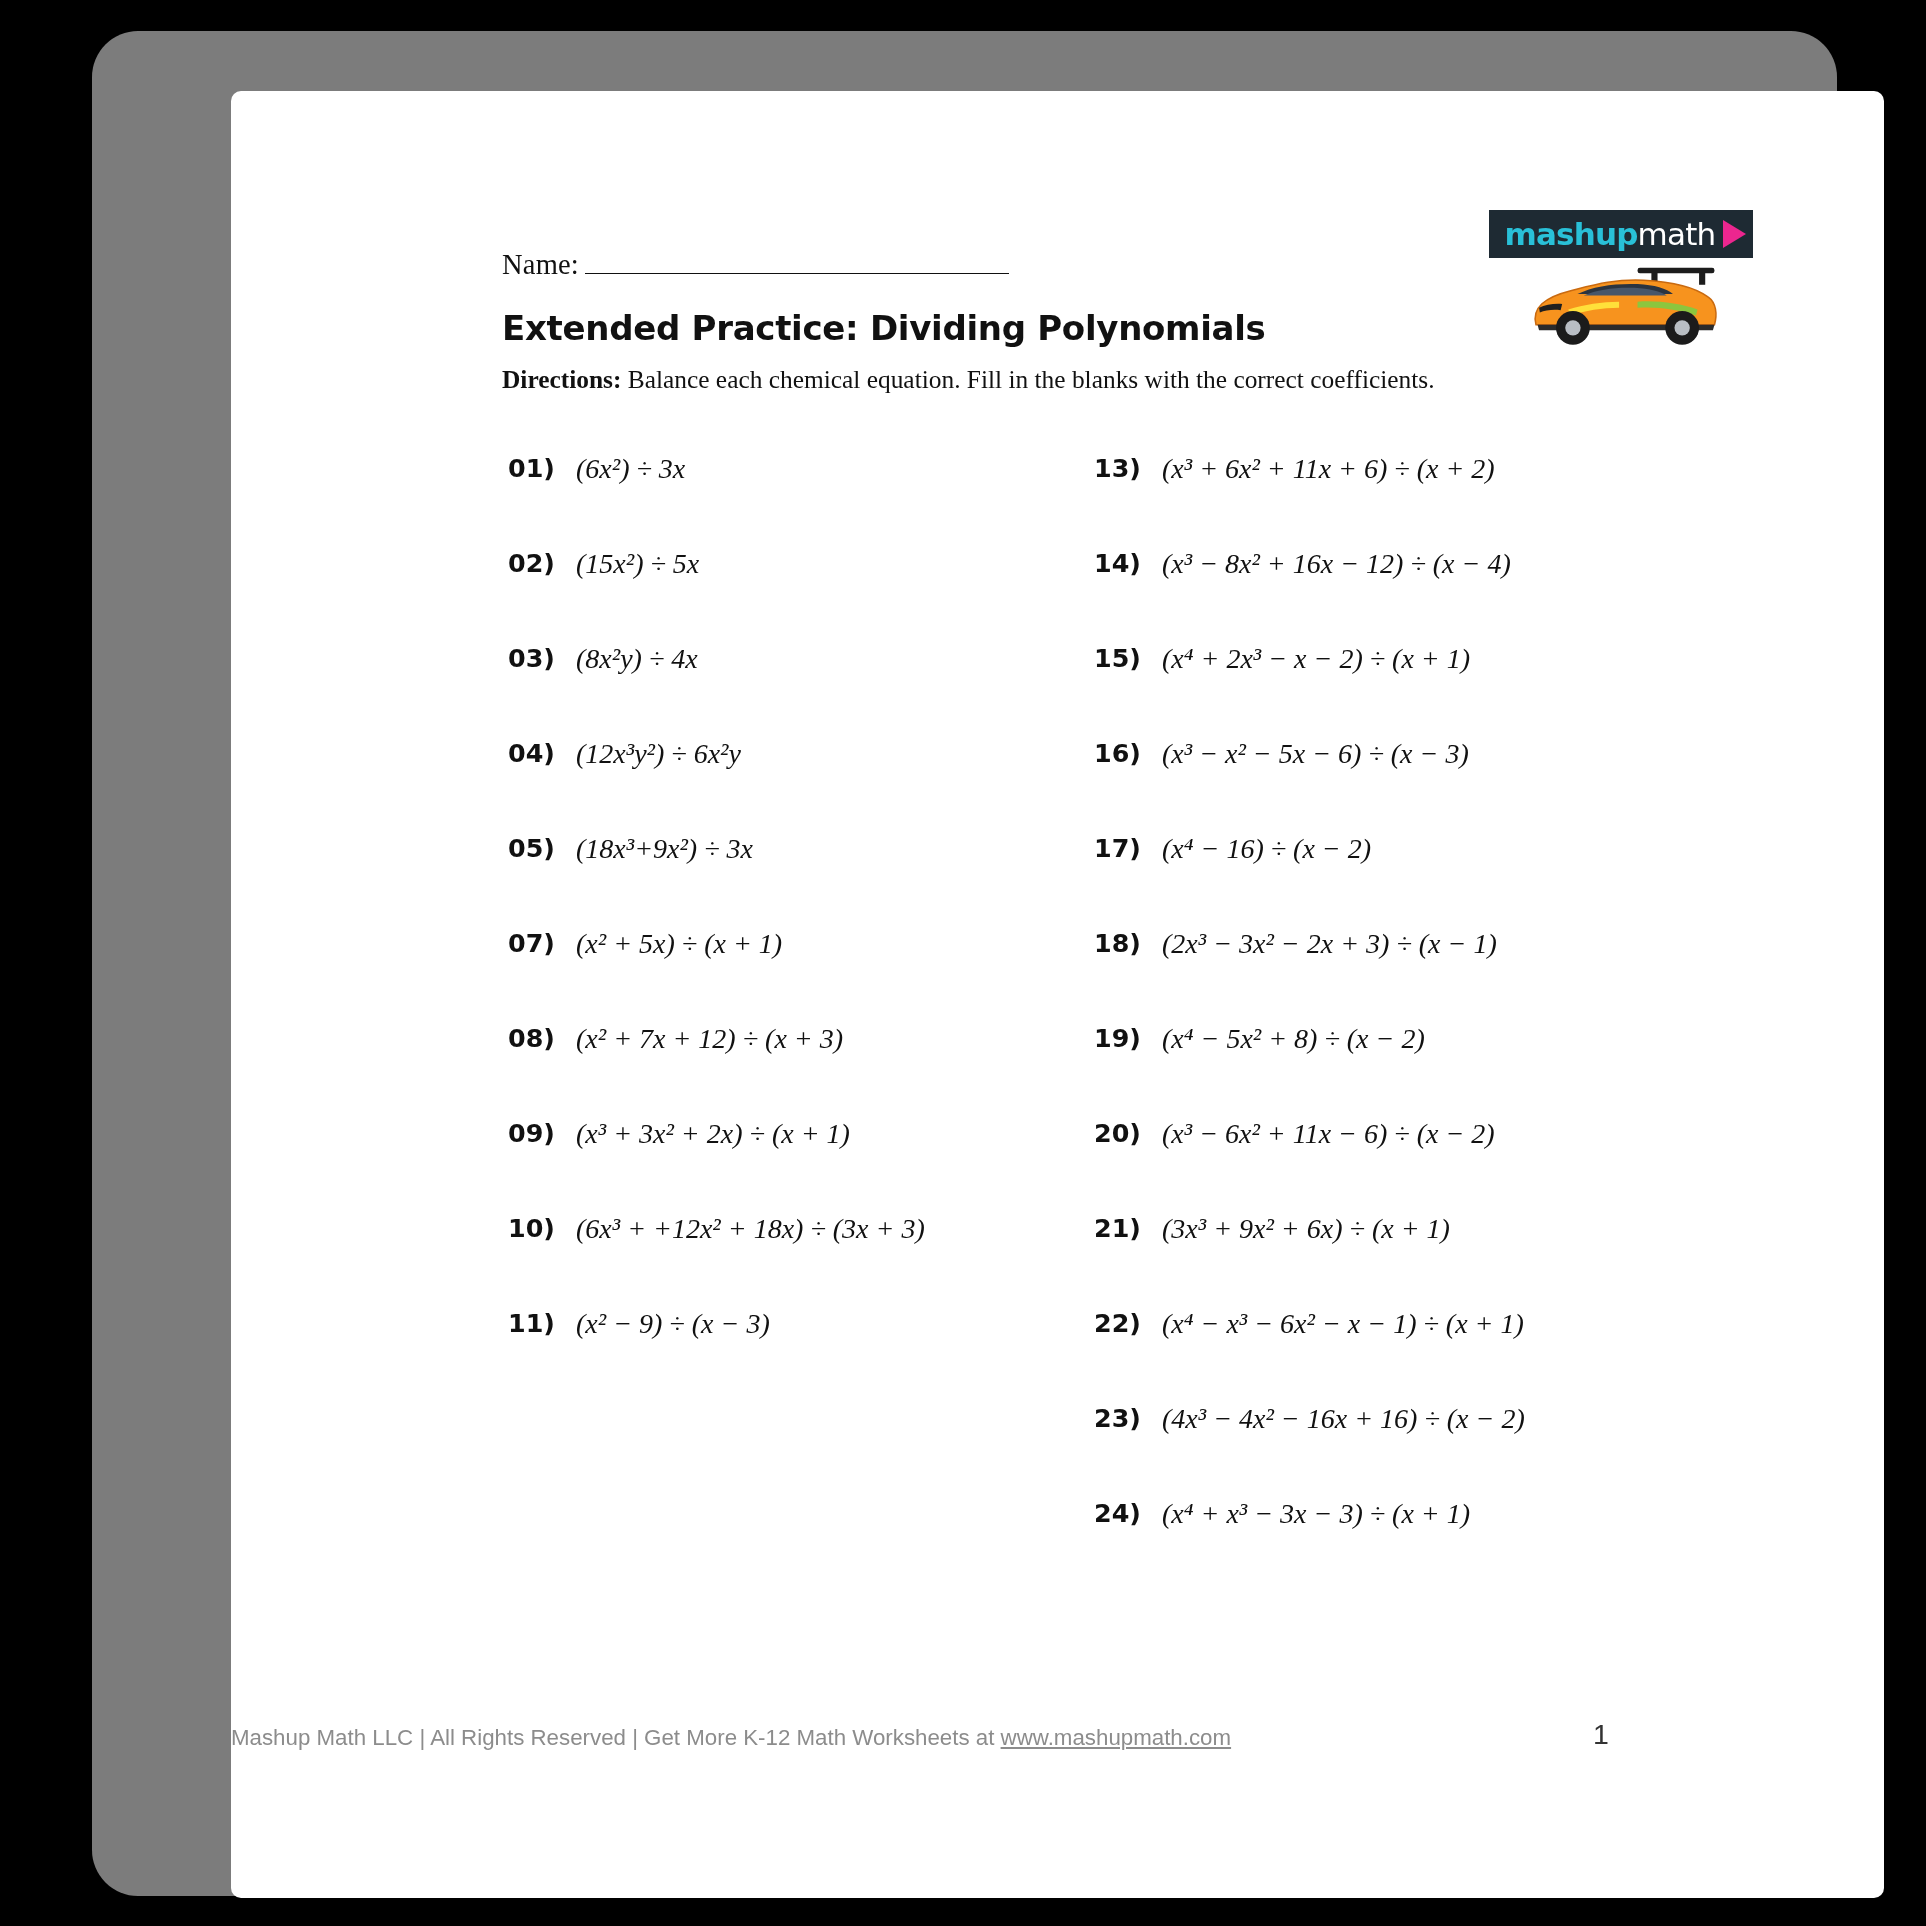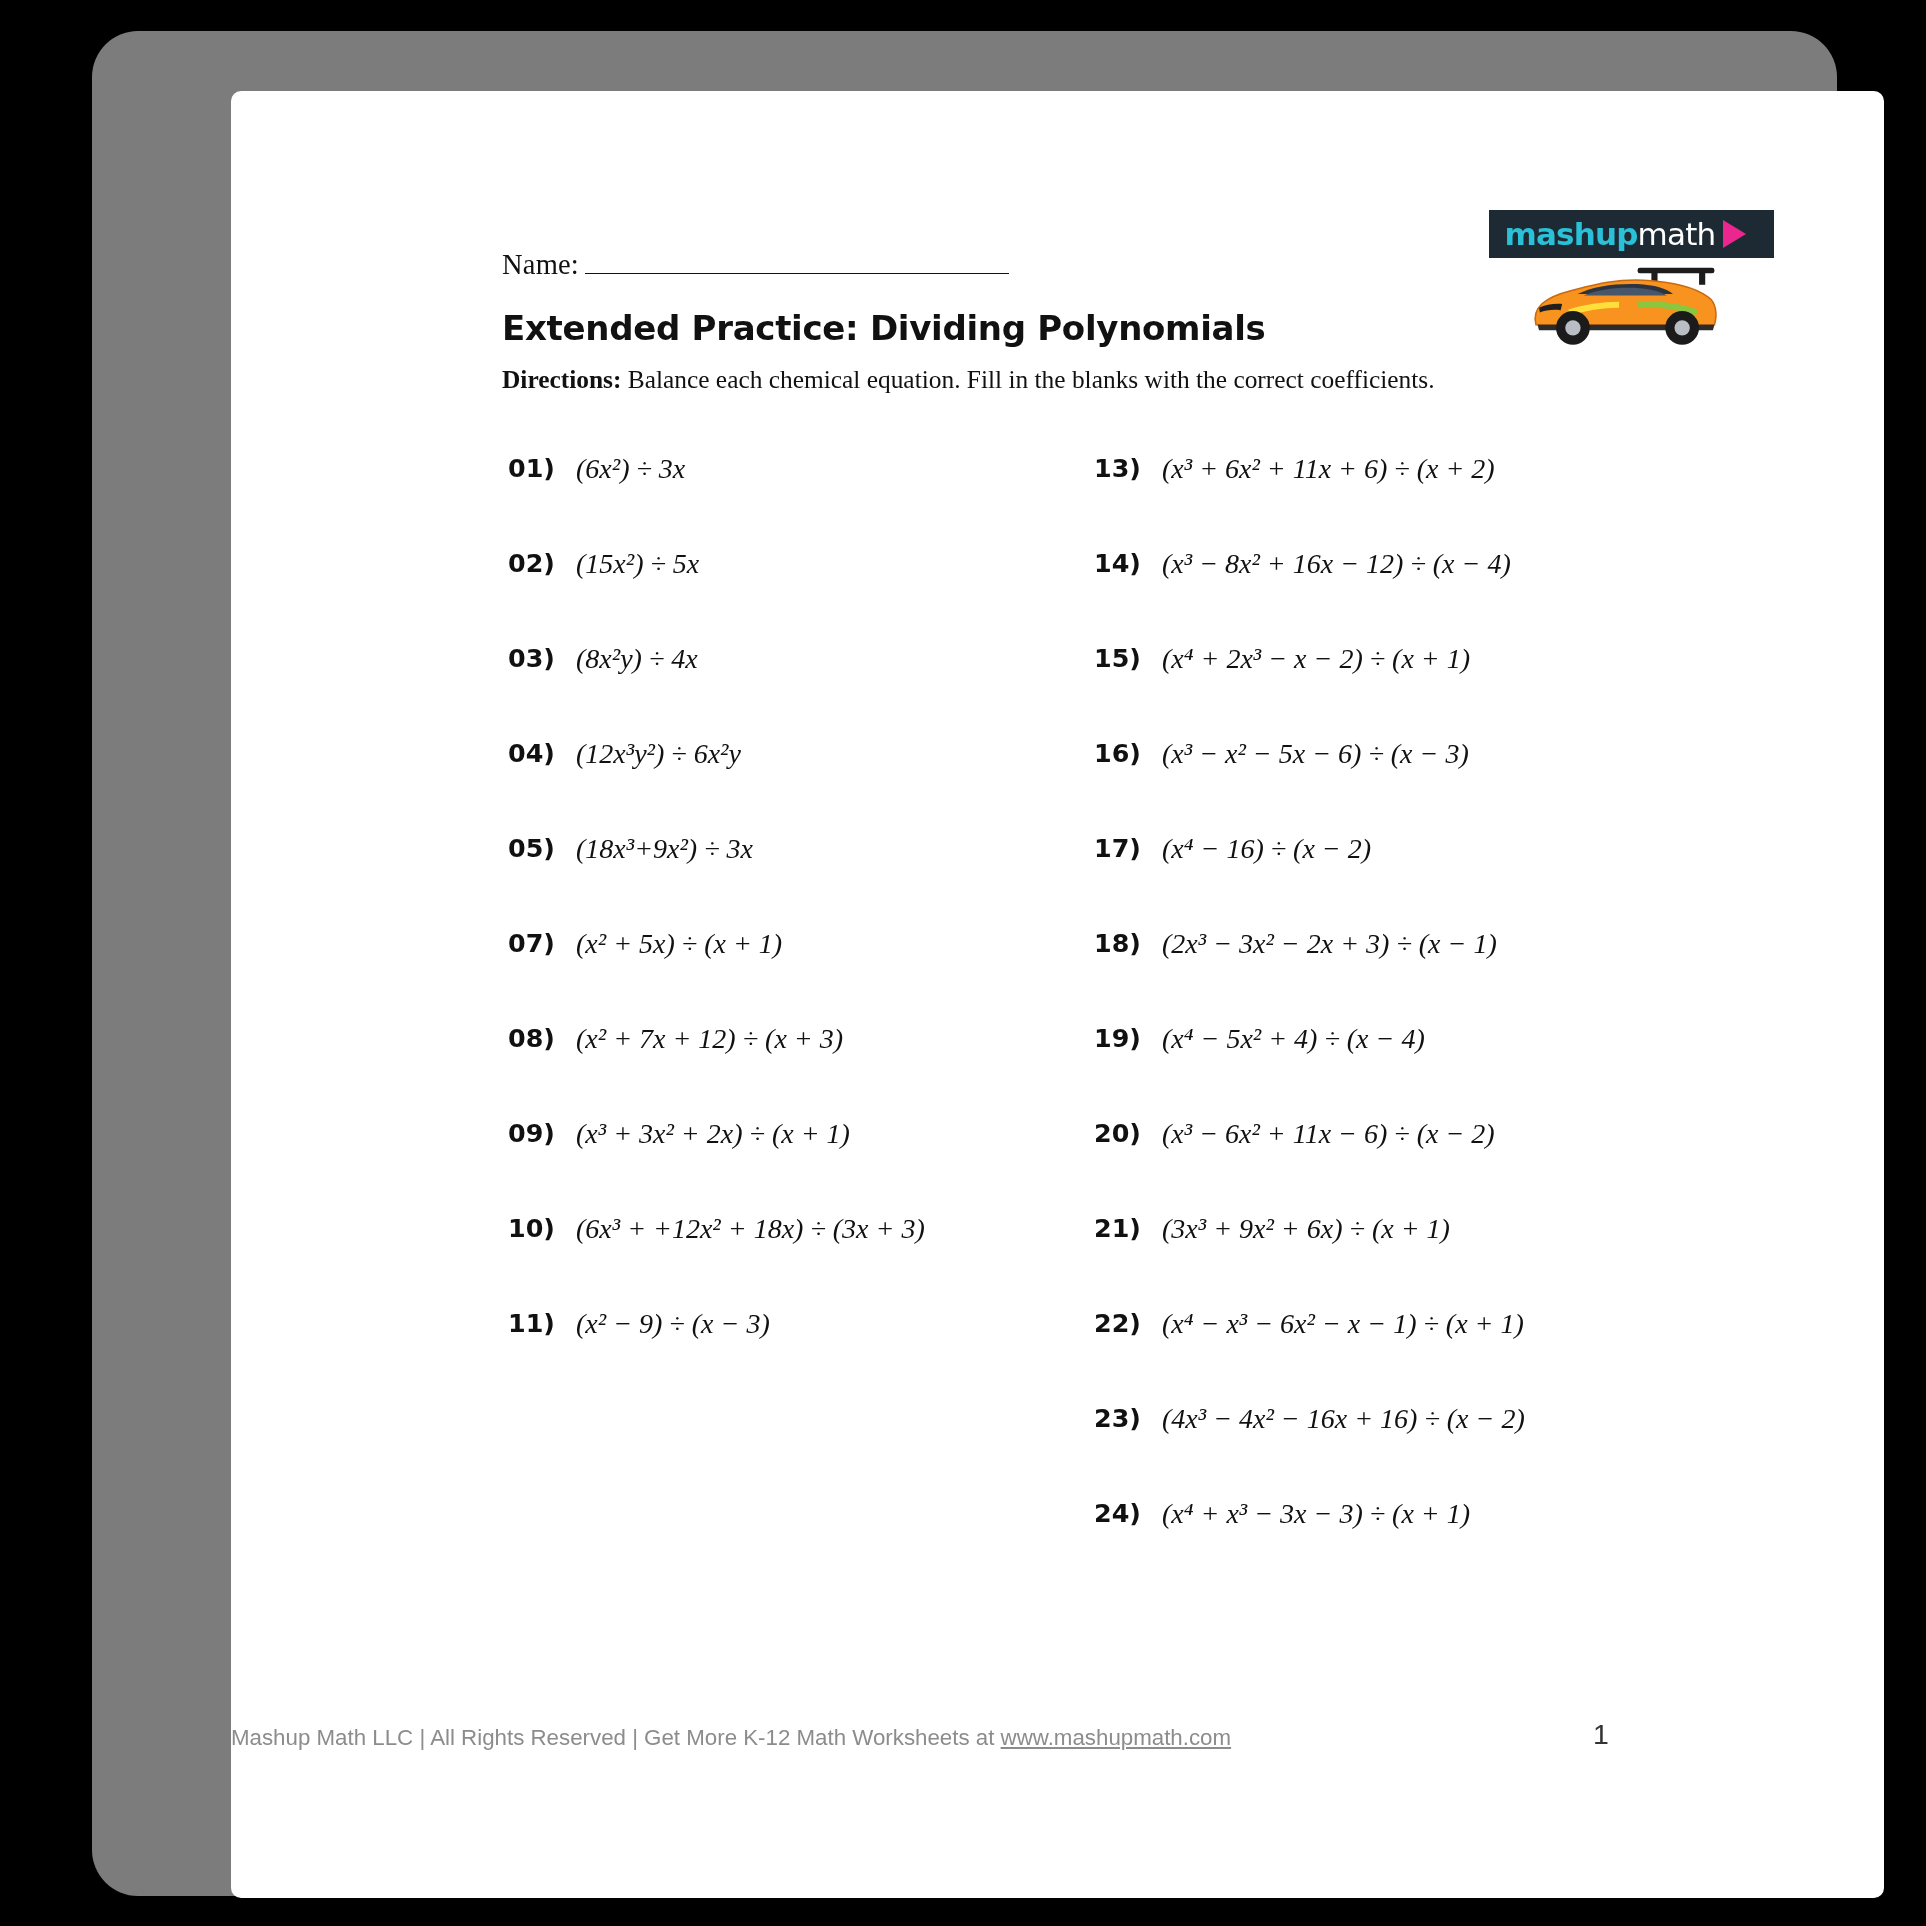--- a/index.html
+++ b/index.html
@@ -80,21 +80,21 @@
     font-size: 25.4px;
     color: #111;
   }
   .directions b { font-weight: bold; }
 
   
   .logo-box {
     position: absolute;
     left: 1258px;
     top: 119px;
-    width: 285px;
+    width: 264px;
     height: 48px;
     background: #1e2a33;
     display: flex;
     align-items: center;
     padding-left: 15.4px;
     box-sizing: border-box;
   }
   .logo-mash {
     font-family: "DejaVu Sans", sans-serif;
     font-weight: bold;
@@ -293,21 +293,21 @@
         <div class="prob">
           <span class="prob-num">17)</span>
           <span class="prob-body">(x⁴ − 16) ÷ (x − 2)</span>
         </div>
         <div class="prob">
           <span class="prob-num">18)</span>
           <span class="prob-body">(2x³ − 3x² − 2x + 3) ÷ (x − 1)</span>
         </div>
         <div class="prob">
           <span class="prob-num">19)</span>
-          <span class="prob-body">(x⁴ − 5x² + 4) ÷ (x − 4)</span>
+          <span class="prob-body">(x⁴ − 5x² + 8) ÷ (x − 2)</span>
         </div>
         <div class="prob">
           <span class="prob-num">20)</span>
           <span class="prob-body">(x³ − 6x² + 11x − 6) ÷ (x − 2)</span>
         </div>
         <div class="prob">
           <span class="prob-num">21)</span>
           <span class="prob-body">(3x³ + 9x² + 6x) ÷ (x + 1)</span>
         </div>
         <div class="prob">

